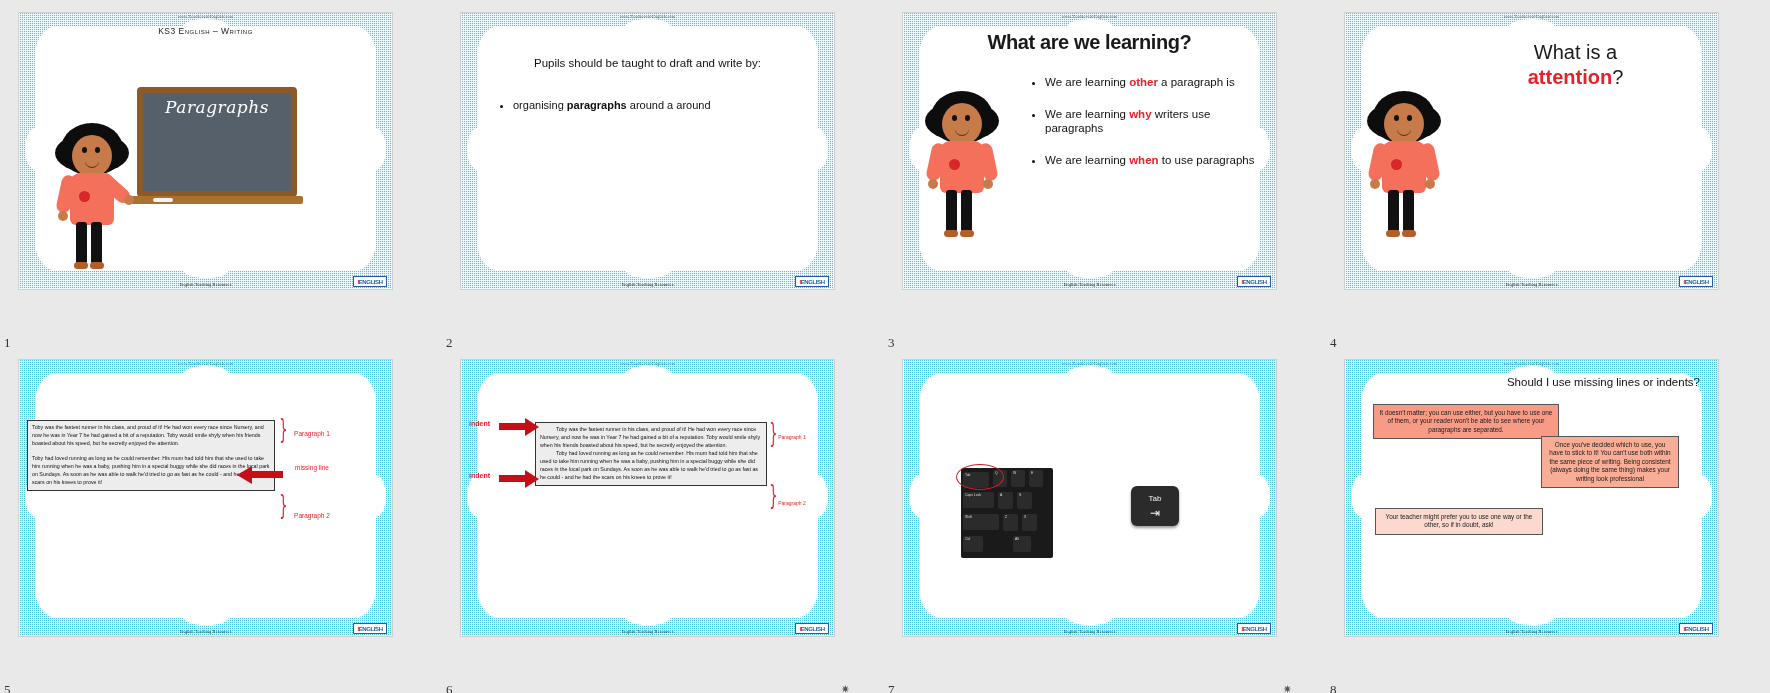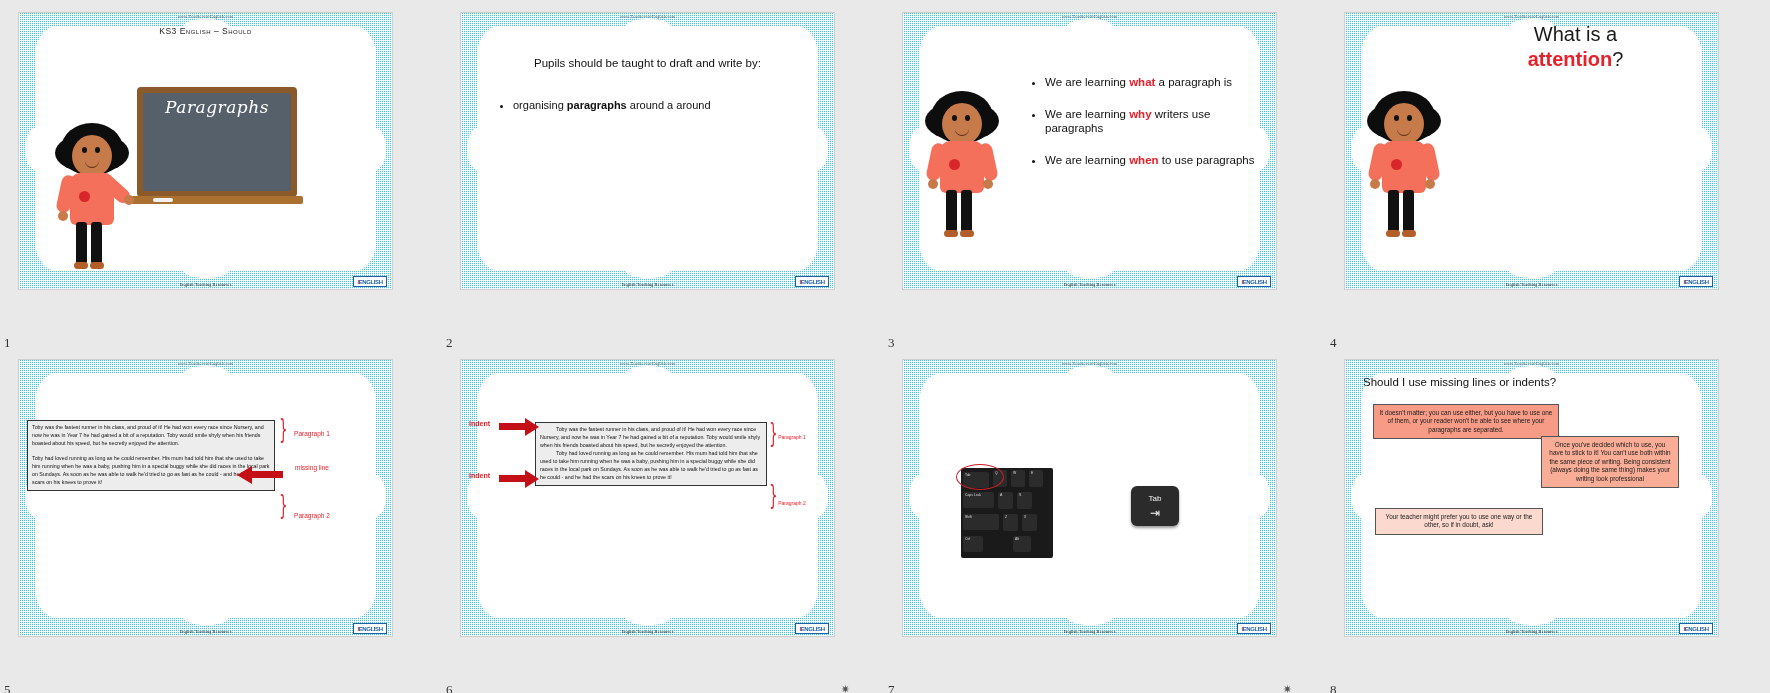--- a/index.html
+++ b/index.html
@@ -107,21 +107,21 @@
     font-weight:bold;
     color:#1a1a1a;
     letter-spacing:-.4px;
   }
   .s1-title{ font-size:20px; margin-top:14px;}
   .s1-sub{ text-align:center; font-size:8.5px; margin-top:3px; color:#222; font-variant:small-caps; letter-spacing:.5px;}
   .s2-title{ font-size:13.5px; margin-top:22px;}
   .s2-body{ text-align:center; font-size:11.5px; margin-top:34px; color:#111;}
   .s2-bullet{ font-size:11px; margin-top:30px; padding-left:34px; color:#111;}
   .s3-title{ font-size:20px; margin-top:8px;}
-  .s4-title{ text-align:center; font-size:20px; color:#1a1a1a;}
+  .s4-title{ text-align:center; font-size:20px; margin-top:18px; color:#1a1a1a;}
   .red{ color:#e8202a; font-weight:bold; }
   .b{ font-weight:bold; }
 
   .bullets{ position:absolute; left:128px; top:62px; right:10px;}
   .bullets li{ list-style:disc; margin:0 0 18px 14px; font-size:11.5px; line-height:1.22; color:#111;}
 
   
   .kid{ position:absolute; }
   .kid .hair{ position:absolute; width:62px; height:52px; background:#0d0d0d; border-radius:50% 50% 45% 45%; left:0; top:0;}
   .kid .hair2{ position:absolute; width:74px; height:40px; background:#0d0d0d; border-radius:50%; left:-6px; top:10px;}
@@ -180,40 +180,40 @@
     border:1px solid #555;
     font-size:6.4px;
     line-height:1.32;
     text-align:center;
     padding:4px 5px;
     color:#1a1a1a;
   }
   .c-dark{ background:#f79b86; }
   .c-light{ background:#fbd9ce; }
   .c-mid{ background:#f9ad96; }
-  .s8-title{ text-align:left; font-size:11.5px; margin-top:6px; color:#111;}
+  .s8-title{ text-align:right; font-size:11.5px; margin-top:6px; color:#111;}
   .s6-title{ text-align:center; font-size:8.6px; line-height:1.3; color:#111; margin-top:4px;}
   .s7-title{ text-align:center; font-size:9.4px; line-height:1.32; color:#111; margin-top:8px;}
 </style>
 </head>
 <body>
 
 <div class="deck">
 
   <div class="row">
 
     <div class="slide-cell">
       <div class="slide">
         <div class="wmark">www.Teacher-of-English.com</div>
         <div class="panel">
           <div class="panel-notch-t"></div>
           <div class="panel-notch-b"></div>
         </div>
         <div class="content">
-          <div class="s1-sub">KS3 English – Should</div>
+          <div class="s1-sub">KS3 English – Writing</div>
 
           <div class="board">
             <div class="inner">
                 <span>Paragraphs</span>
               </div>
             <div class="ledge"></div>
             <div class="chalk"></div>
           </div>
 
           <div class="kid" style="left:42px; top:110px;">
@@ -267,22 +267,23 @@
     </div>
 
     <div class="slide-cell">
       <div class="slide">
         <div class="wmark">www.Teacher-of-English.com</div>
         <div class="panel">
           <div class="panel-notch-t"></div>
             <div class="panel-notch-b"></div>
         </div>
         <div class="content">
+          <div class="h-title s3-title">What are we learning?</div>
           <ul class="bullets">
-            <li><span>We are learning </span><span class="red">what</span><span> a paragraph is</span></li>
+            <li><span>We are learning </span><span class="red">other</span><span> a paragraph is</span></li>
             <li><span>We are learning </span><span class="red">why</span><span> writers use paragraphs</span></li>
             <li><span>We are learning </span><span class="red">when</span><span> to use paragraphs</span></li>
           </ul>
           <div class="kid" style="left:28px; top:78px;">
             <div class="hair2"></div>
               <div class="hair"></div>
             <div class="face"></div>
               <div class="eye l"></div>
               <div class="eye r"></div>
             <div class="mouth"></div>

